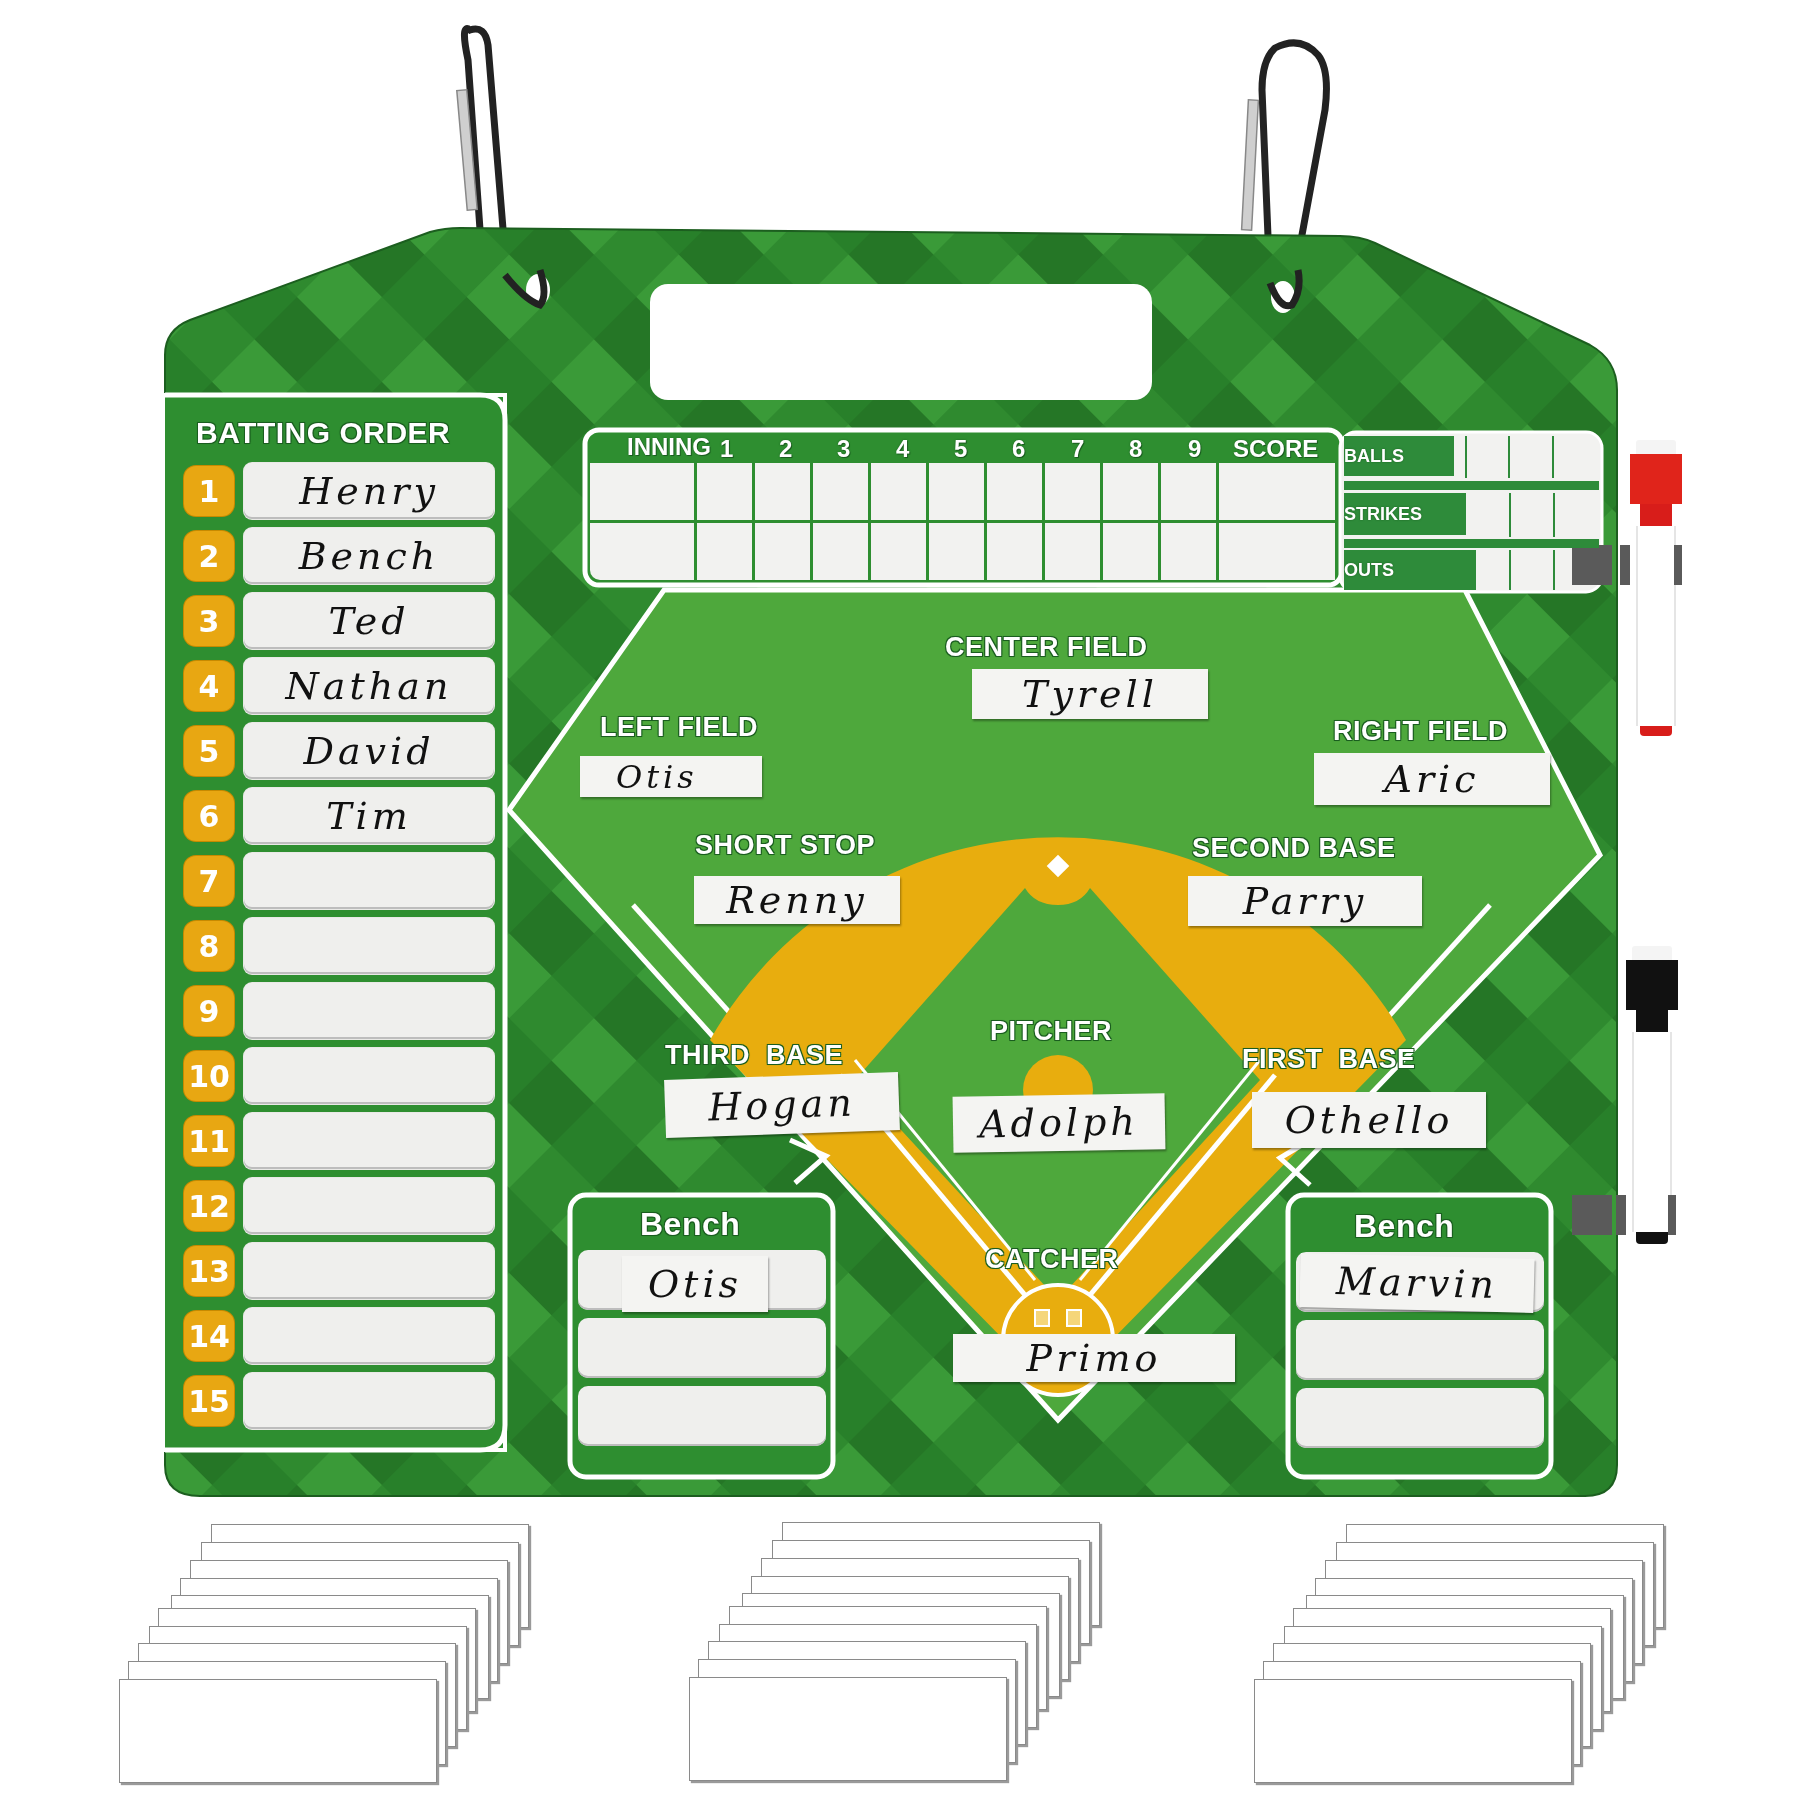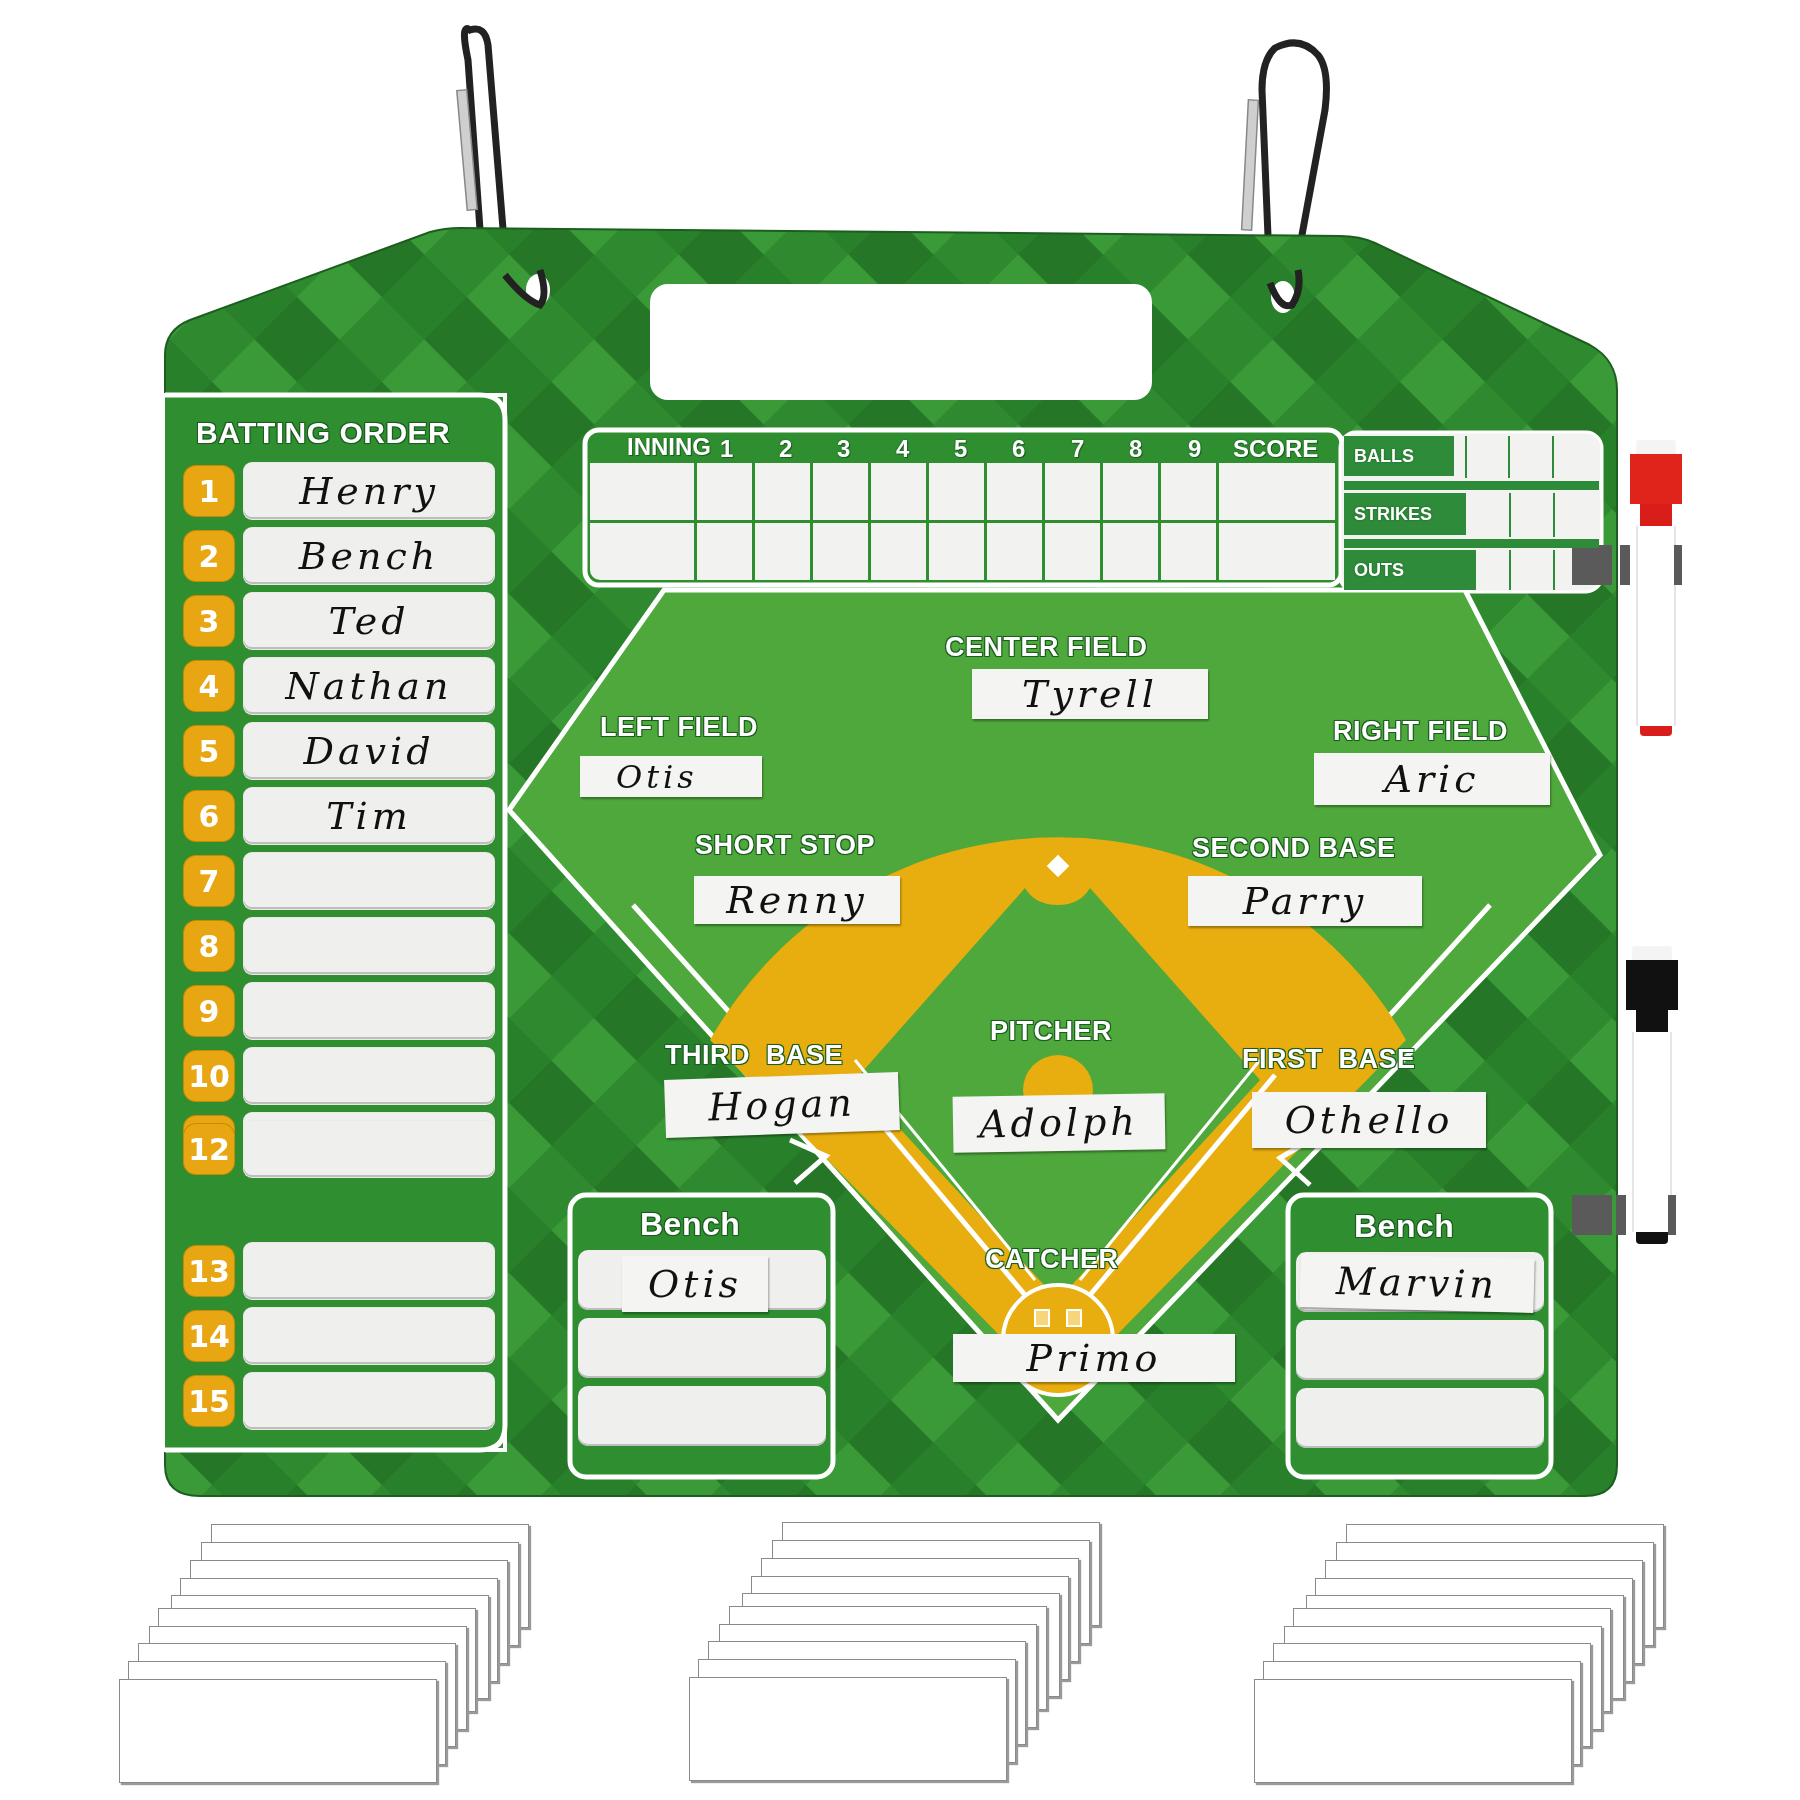--- a/index.html
+++ b/index.html
@@ -19,21 +19,21 @@
   .bo-num{width:50px;height:50px;background:#e8a712;border-radius:12px;color:#fff;font-weight:bold;
           font-size:30px;display:flex;align-items:center;justify-content:center;
           box-shadow:0 0 0 1px #c78a00;font-family:"DejaVu Sans",sans-serif;}
   .bo-slot{position:absolute;left:60px;width:250px;height:56px;background:#efefed;border-radius:8px;
            box-shadow:inset 0 -2px 0 #bdbdbd, 0 0 0 1px #e9e9e6;display:flex;align-items:center;justify-content:center;}
   .bo-slot .hand{font-size:38px;}
   
   .sb-head{position:absolute;color:#fff;font-weight:bold;font-size:24px;text-shadow:0 0 2px #1b5e20,1px 1px 0 #1b5e20;}
   .sb-cell{position:absolute;background:#f2f2f0;}
   .count-label{position:absolute;background:#2e8b3a;color:#fff;font-weight:bold;font-size:18px;
-               display:flex;align-items:center;padding-left:10px;box-sizing:border-box;
+               display:flex;align-items:center;box-sizing:border-box;
                text-shadow:0 0 2px #1b5e20;}
   .bench-slot{position:absolute;background:#efefed;border-radius:10px;box-shadow:inset 0 -2px 0 #bdbdbd;}
   .magnet{position:absolute;background:#fff;border:1.5px solid #8a8a8a;box-shadow:2px 2px 1px #9a9a9a;box-sizing:border-box;}
 </style>
 </head>
 <body>
 
 <svg id="board-svg" viewBox="0 0 1800 1800">
   <defs>
     <pattern id="argyle" width="120" height="120" patternUnits="userSpaceOnUse" patternTransform="rotate(45)">
@@ -171,21 +171,21 @@
       <div class="bo-slot">
         <span class="hand"></span>
       </div>
     </div>
   <div class="bo-row" style="top:1113px">
       <div class="bo-num">11</div>
       <div class="bo-slot">
         <span class="hand"></span>
       </div>
     </div>
-  <div class="bo-row" style="top:1121px">
+  <div class="bo-row" style="top:1178px">
       <div class="bo-num">12</div>
       <div class="bo-slot">
         <span class="hand"></span>
       </div>
     </div>
   <div class="bo-row" style="top:1243px">
       <div class="bo-num">13</div>
       <div class="bo-slot">
         <span class="hand"></span>
       </div>

